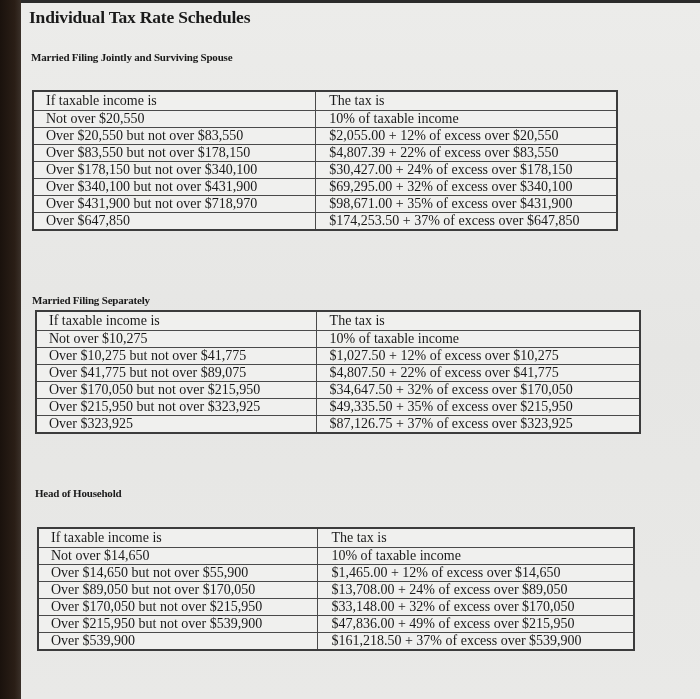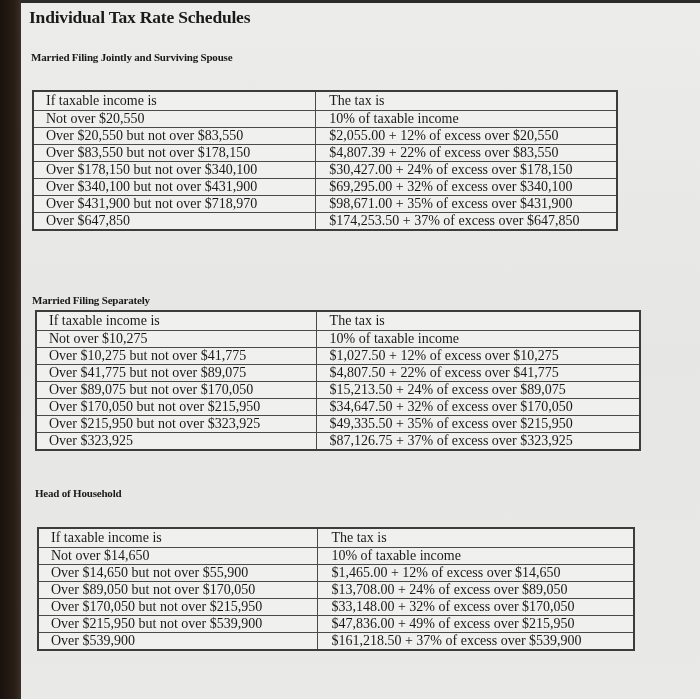--- a/index.html
+++ b/index.html
@@ -112,24 +112,20 @@
       </tr>
   <tr>
         <td>Over $10,275 but not over $41,775</td>
         <td class="col2">$1,027.50 + 12% of excess over $10,275</td>
       </tr>
   <tr>
         <td>Over $41,775 but not over $89,075</td>
         <td class="col2">$4,807.50 + 22% of excess over $41,775</td>
       </tr>
   <tr>
-        <td>Over $89,075 but not over $170,050</td>
-        <td class="col2">$15,213.50 + 24% of excess over $89,075</td>
-      </tr>
-  <tr>
         <td>Over $170,050 but not over $215,950</td>
         <td class="col2">$34,647.50 + 32% of excess over $170,050</td>
       </tr>
   <tr>
         <td>Over $215,950 but not over $323,925</td>
         <td class="col2">$49,335.50 + 35% of excess over $215,950</td>
       </tr>
   <tr>
         <td>Over $323,925</td>
         <td class="col2">$87,126.75 + 37% of excess over $323,925</td>

